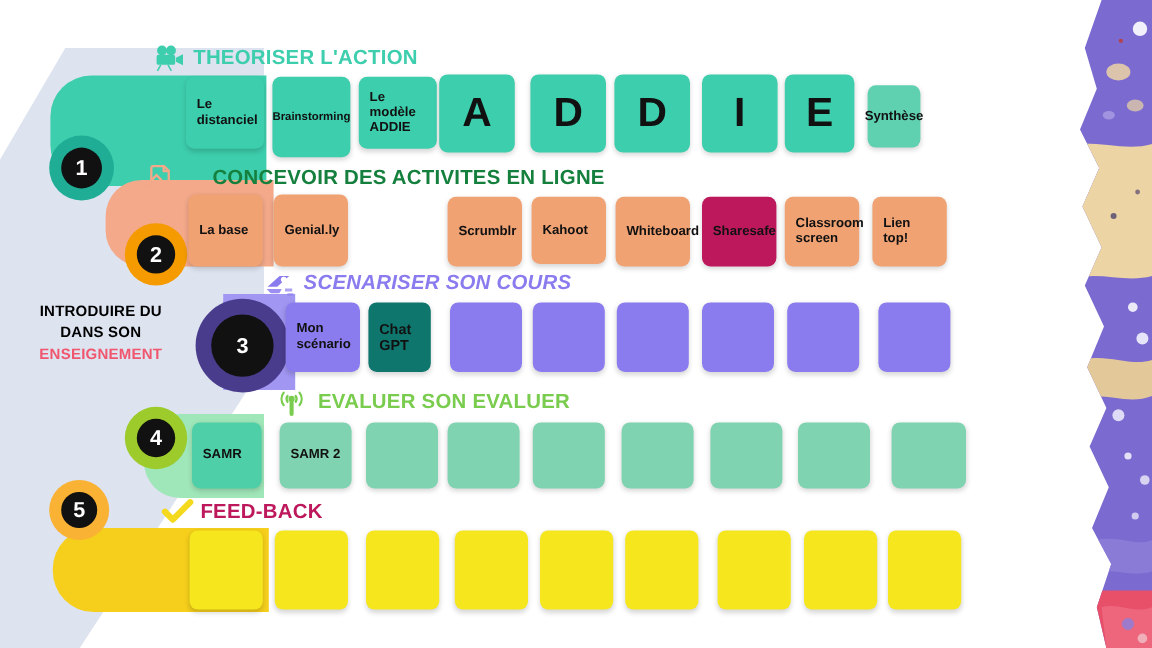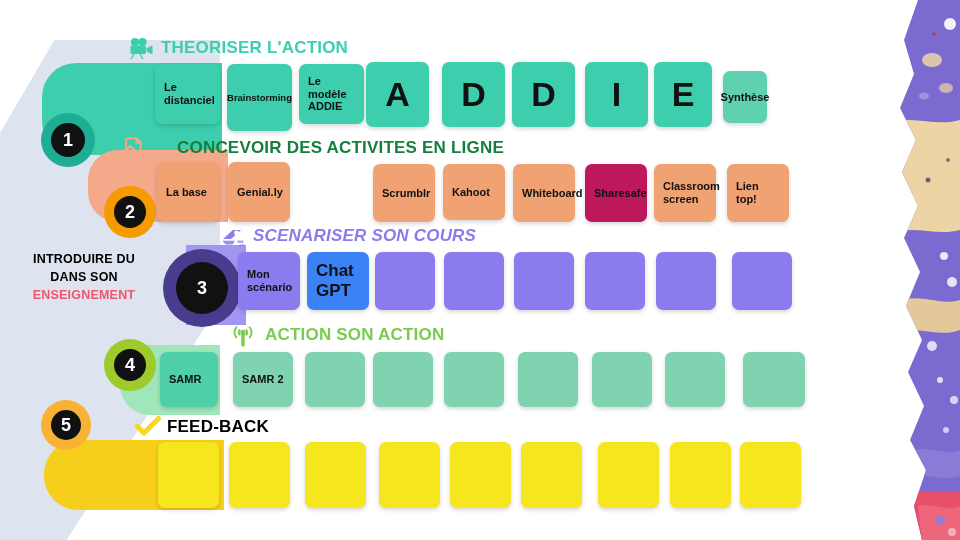--- a/index.html
+++ b/index.html
@@ -141,24 +141,24 @@
     <span class="ico">
       <svg viewBox="0 0 22 24" width="22" height="24" fill="none" stroke="#79cc4d" stroke-width="1.9" stroke-linecap="round">
         <path d="M4.4 4.2 a8.6 8.6 0 0 0 0 10.4"></path>
         <path d="M17.6 4.2 a8.6 8.6 0 0 1 0 10.4"></path>
         <path d="M7.6 7 a4.3 4.3 0 0 0 0 4.8"></path>
         <path d="M14.4 7 a4.3 4.3 0 0 1 0 4.8"></path>
         <circle cx="11" cy="9.4" r="2.6" fill="#79cc4d" stroke="none"></circle>
         <path d="M11 12.6 V22" stroke-width="3.4"></path>
       </svg>
     </span>
-    <span>ACTION SON ACTION</span>
-  </div>
-
-  <div class="sect-head" style="left:134px;top:415px;color:#000000;">
+    <span>EVALUER SON EVALUER</span>
+  </div>
+
+  <div class="sect-head" style="left:134px;top:415px;color:#be185d;">
     <span class="ico">
       <svg viewBox="0 0 28 22" width="28" height="22" fill="none" stroke="#f5d91e" stroke-width="5.2" stroke-linecap="round" stroke-linejoin="round">
         <path d="M3.5 11.5 L10 18 L24.5 3.5"></path>
       </svg>
     </span>
     <span>FEED-BACK</span>
   </div>
 
   <div class="tile" style="left:155px;top:64px;width:65px;height:60px;background:#3dcead;">
     <span>Le distanciel</span>
@@ -209,21 +209,21 @@
   <div class="tile" style="left:727px;top:164px;width:62px;height:58px;background:#f0a273;">
     <span>Lien top!</span>
     </div>
   <div class="tile" style="left:654px;top:164px;width:62px;height:58px;background:#f0a273;">
     <span>Classroom screen</span>
     </div>
 
   <div class="tile" style="left:238px;top:252px;width:62px;height:58px;background:#8a7bee;">
     <span>Mon scénario</span>
     </div>
-  <div class="tile" style="left:307px;top:252px;width:62px;height:58px;background:#3b82f6;font-size:17px;">
+  <div class="tile" style="left:307px;top:252px;width:52px;height:58px;background:#0f766e;font-size:12px;">
     <span>Chat GPT</span>
     </div>
   <div class="tile empty" style="left:375px;top:252px;width:60px;height:58px;background:#8a7bee;"></div>
   <div class="tile empty" style="left:444px;top:252px;width:60px;height:58px;background:#8a7bee;"></div>
   <div class="tile empty" style="left:514px;top:252px;width:60px;height:58px;background:#8a7bee;"></div>
   <div class="tile empty" style="left:585px;top:252px;width:60px;height:58px;background:#8a7bee;"></div>
   <div class="tile empty" style="left:656px;top:252px;width:60px;height:58px;background:#8a7bee;"></div>
   <div class="tile empty" style="left:732px;top:252px;width:60px;height:58px;background:#8a7bee;"></div>
 
   <div class="tile" style="left:160px;top:352px;width:58px;height:55px;background:#4ecfa8;">

